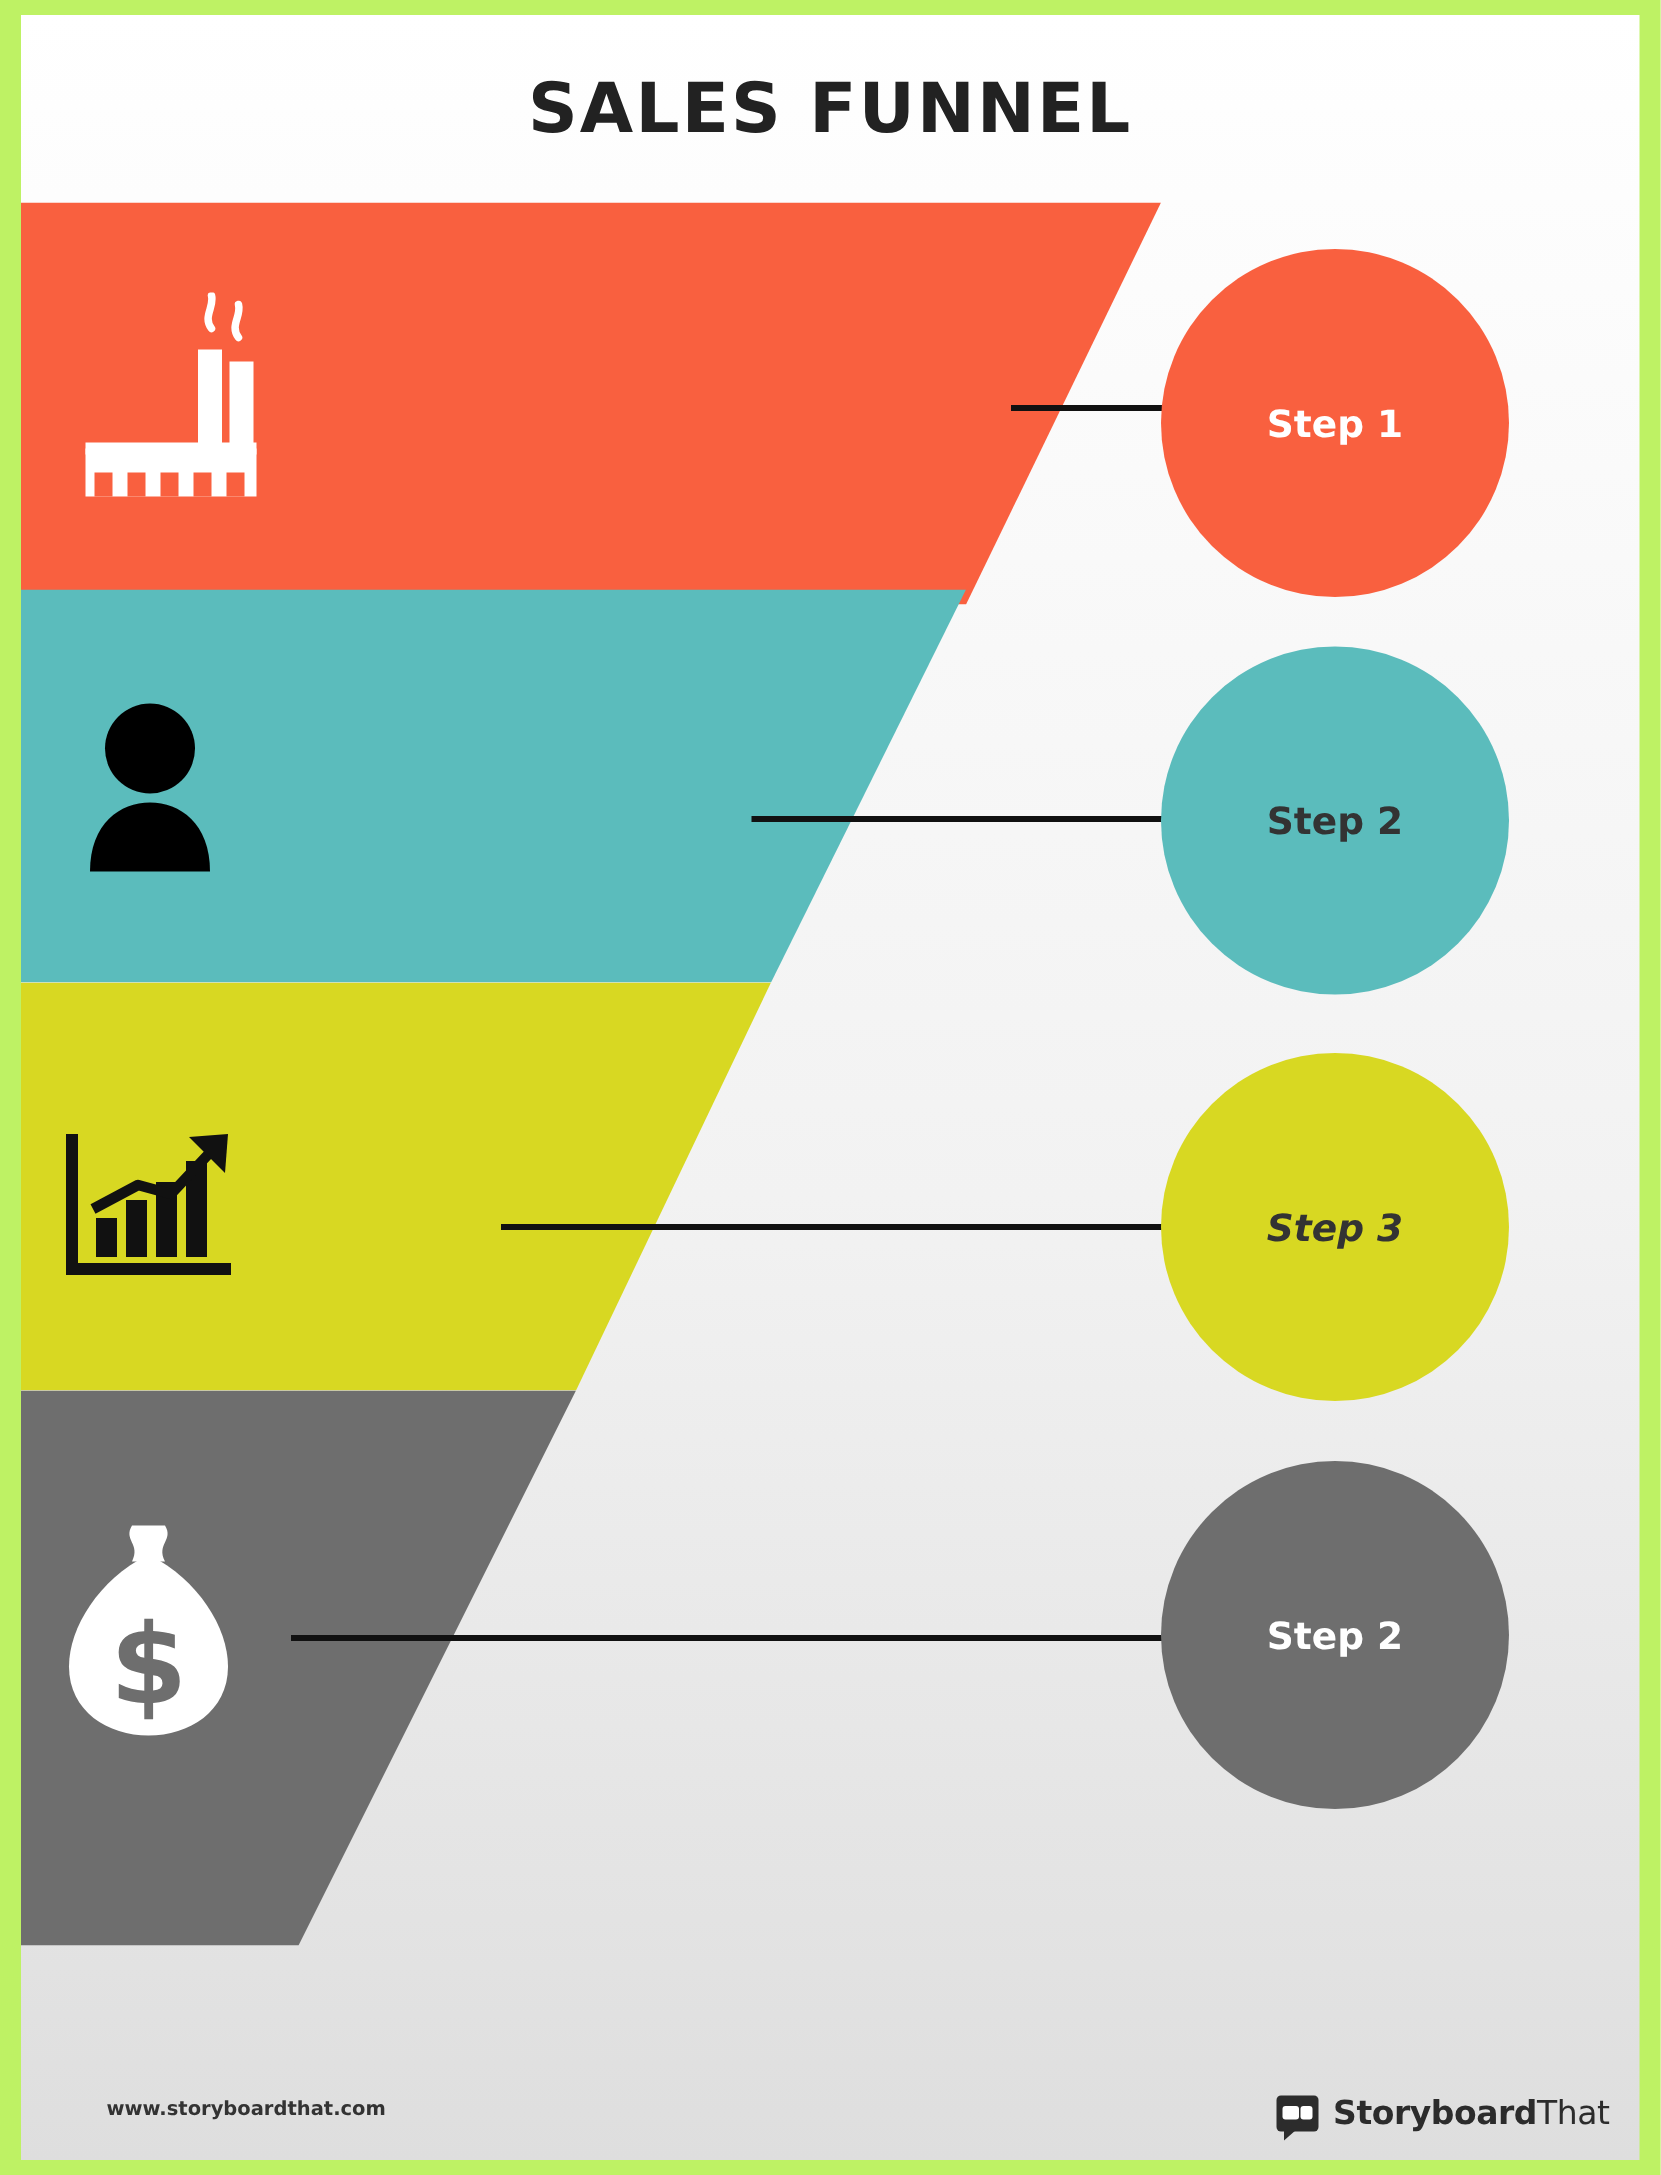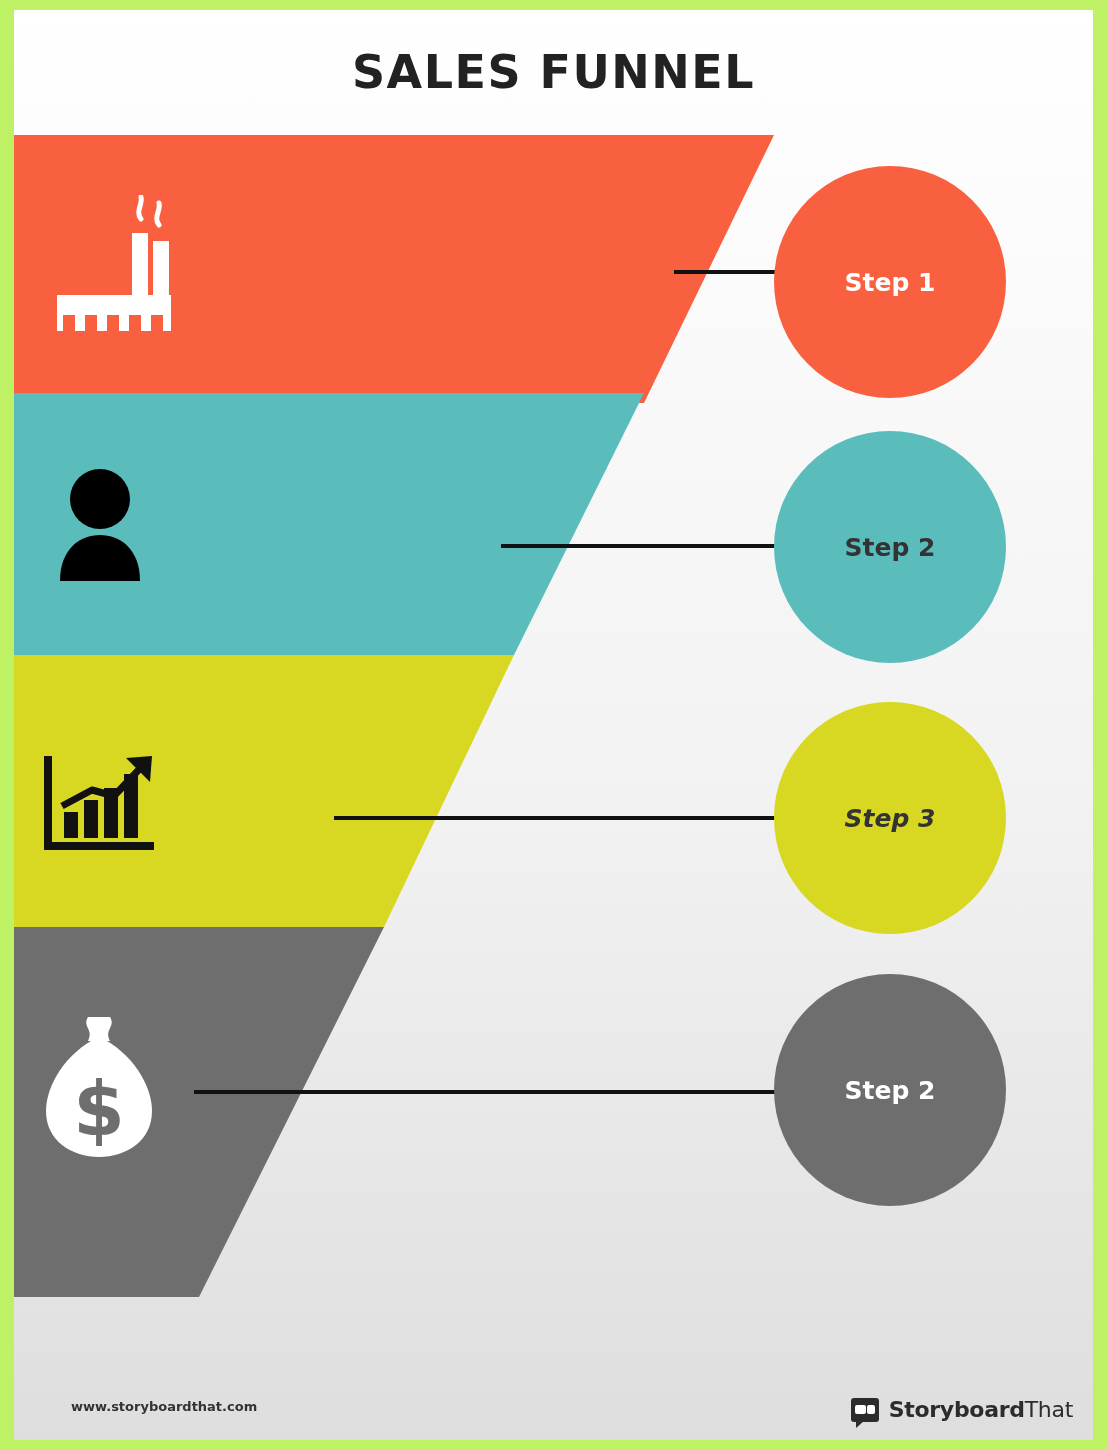--- a/index.html
+++ b/index.html
@@ -86,21 +86,21 @@
     font-weight: bold;
     color: #333333;
     font-family: "DejaVu Sans", sans-serif;
     margin-left: 39px;
   }
   #brand {
     position: absolute;
     right: 20px;
     bottom: 18px;
     display: flex;
-    align-items: flex-end;
+    align-items: flex-start;
     gap: 10px;
   }
   #brand-mark {
     width: 28px;
     height: 24px;
     background: #2c2c2c;
     border-radius: 3px;
     position: relative;
   }
   #brand-mark::after {

